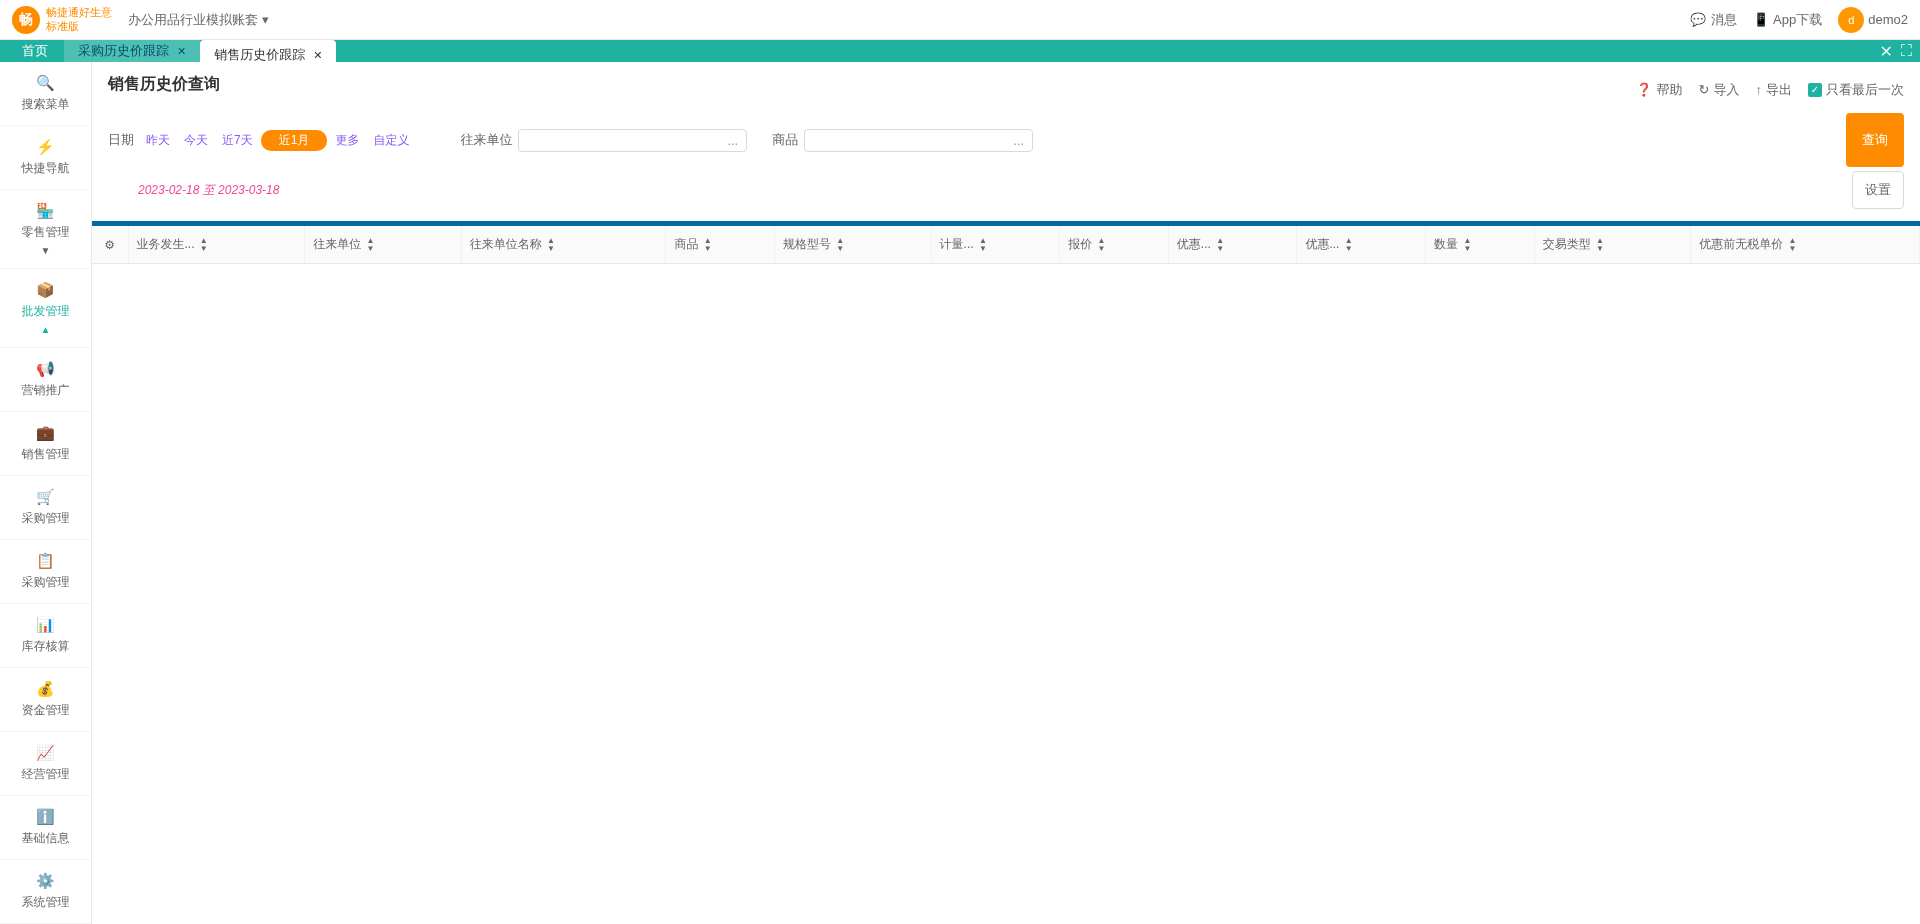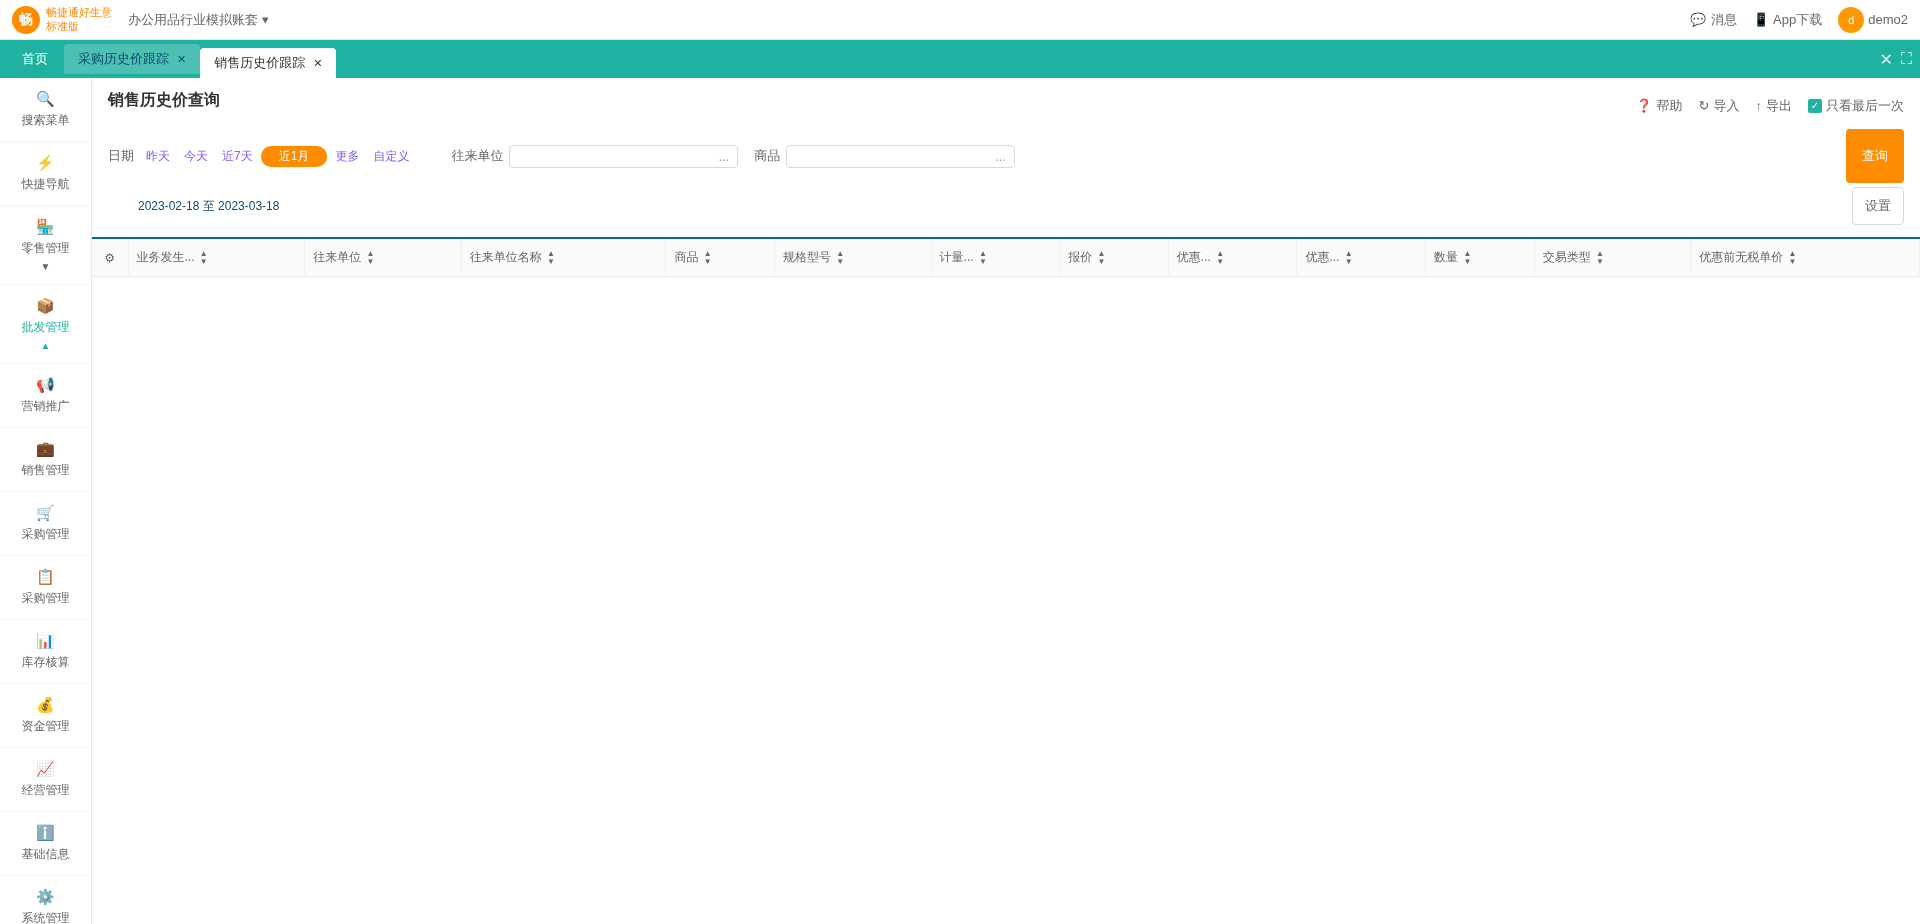--- a/index.html
+++ b/index.html
@@ -10,21 +10,21 @@
     .top-bar-left { display: flex; align-items: center; gap: 8px; }
     .logo-area { display: flex; align-items: center; gap: 6px; }
     .logo-icon { width: 28px; height: 28px; background: #ff8c00; border-radius: 50%; display: flex; align-items: center; justify-content: center; color: #fff; font-size: 14px; font-weight: bold; }
     .logo-text { font-size: 11px; color: #ff8c00; line-height: 1.2; }
     .app-selector { display: flex; align-items: center; gap: 4px; color: #666; font-size: 13px; padding: 4px 8px; cursor: pointer; }
     .top-bar-right { display: flex; align-items: center; gap: 16px; color: #666; font-size: 13px; }
     .top-bar-action { display: flex; align-items: center; gap: 4px; cursor: pointer; }
     .avatar { width: 26px; height: 26px; background: #ff9800; border-radius: 50%; display: flex; align-items: center; justify-content: center; color: #fff; font-size: 11px; }
 
     
-    .tab-bar { height: 38px; background: #20b2a0; display: flex; align-items: center; padding: 0 8px; flex-shrink: 0; }
+    .tab-bar { height: 22px; background: #20b2a0; display: flex; align-items: center; padding: 0 8px; flex-shrink: 0; }
     .tab { display: flex; align-items: center; gap: 6px; padding: 6px 14px; cursor: pointer; font-size: 13px; color: rgba(255,255,255,0.8); border-radius: 4px 4px 0 0; }
     .tab.home { background: transparent; color: #fff; }
     .tab.active { background: #fff; color: #333; border-radius: 4px 4px 0 0; margin-top: 8px; }
     .tab.inactive { background: rgba(255,255,255,0.2); color: #0c4a6e; margin-left: 2px; }
     .tab-close { font-size: 11px; color: currentColor; cursor: pointer; margin-left: 2px; }
     .tab-bar-actions { margin-left: auto; display: flex; align-items: center; gap: 8px; }
     .tab-bar-btn { color: rgba(255,255,255,0.9); cursor: pointer; font-size: 16px; }
 
     
     .main-layout { display: flex; flex: 1; overflow: hidden; }
@@ -32,21 +32,21 @@
     
     .sidebar { width: 92px; background: #fff; border-right: 1px solid #e8e8e8; display: flex; flex-direction: column; flex-shrink: 0; overflow-y: auto; }
     .sidebar-item { display: flex; flex-direction: column; align-items: center; justify-content: center; padding: 12px 4px; cursor: pointer; font-size: 12px; color: #666; gap: 4px; border-bottom: 1px solid #f5f5f5; }
     .sidebar-item.active { color: #20b2a0; }
     .sidebar-item .icon { font-size: 15px; }
     .sidebar-item .arrow { font-size: 10px; }
 
     
     .content { flex: 1; display: flex; flex-direction: column; background: #f0f2f5; overflow: hidden; }
     .page-title { font-size: 16px; font-weight: 600; color: #333; margin-bottom: 10px; }
-    .filter-row { display: flex; align-items: center; gap: 16px; flex-wrap: wrap; }
+    .filter-row { display: flex; align-items: center; gap: 25px; flex-wrap: wrap; }
     .filter-item { display: flex; align-items: center; gap: 6px; font-size: 13px; }
     .filter-label { color: #666; white-space: nowrap; }
     .date-range-btns { display: flex; gap: 2px; align-items: center; }
     .date-btn { padding: 2px 6px; border: none; background: none; cursor: pointer; font-size: 12px; color: #8b5cf6; border-radius: 3px; }
     .date-btn.active { background: #ff8c00; color: #fff; border-radius: 10px; padding: 2px 18px; }
     .filter-input { display: flex; align-items: center; border: 1px solid #d9d9d9; border-radius: 4px; padding: 3px 8px; min-width: 200px; background: #fff; }
     .filter-input input { border: none; outline: none; font-size: 13px; flex: 1; background: transparent; }
     .filter-input .dots { color: #999; cursor: pointer; }
     .filter-actions { display: flex; gap: 8px; margin-left: auto; align-items: center; }
     .btn-query { background: #ff8c00; color: #fff; border: none; border-radius: 4px; padding: 18px 16px; cursor: pointer; font-size: 13px; }
@@ -178,21 +178,21 @@
     </div>
     <div class="sidebar-item">
       <span class="icon">⚙️</span>
       <span>系统管理</span>
     </div>
 
   </div>
 
   <div class="content">
 
-    <div style="background:#fff; padding: 12px 16px 0; border-bottom: 2px solid #0369a1;">
+    <div style="background:#fff; padding: 12px 16px 0; border-bottom: 5px solid #0369a1;">
       <div class="page-header-top">
         <div class="page-title">销售历史价查询</div>
         <div class="header-right-actions">
           <div class="header-action">
             <span>❓</span>
             <span>帮助</span>
           </div>
           <div class="header-action">
             <span>↻</span>
             <span>导入</span>
@@ -240,21 +240,21 @@
               <span class="dots">...</span>
             </div>
           </div>
 
           <div class="filter-actions">
             <button class="btn-query">查询</button>
           </div>
         </div>
 
         <div style="display:flex; align-items:center; margin-top:4px; padding-left: 30px;">
-          <span style="font-size:12px; color:#0c4a6e;">2023-02-18 至 2023-03-18</span>
+          <span style="font-size:12px; color:#ec4899;font-style:italic;">2023-02-18 至 2023-03-18</span>
           <button class="btn-settings" style="margin-left: auto; margin-right: 0;">设置</button>
         </div>
       </div>
     </div>
 
     <div class="table-area">
       <table>
         <thead>
           <tr>
             <th class="gear-th">

